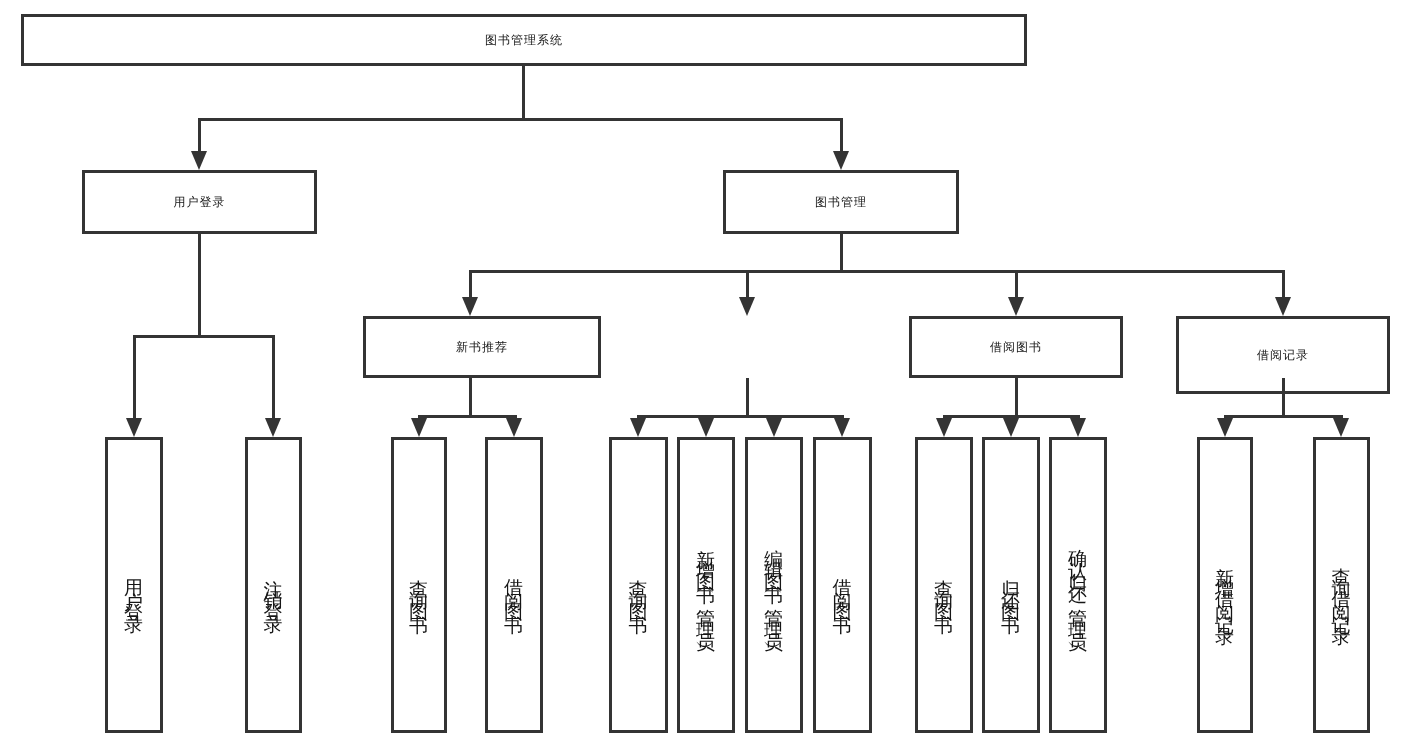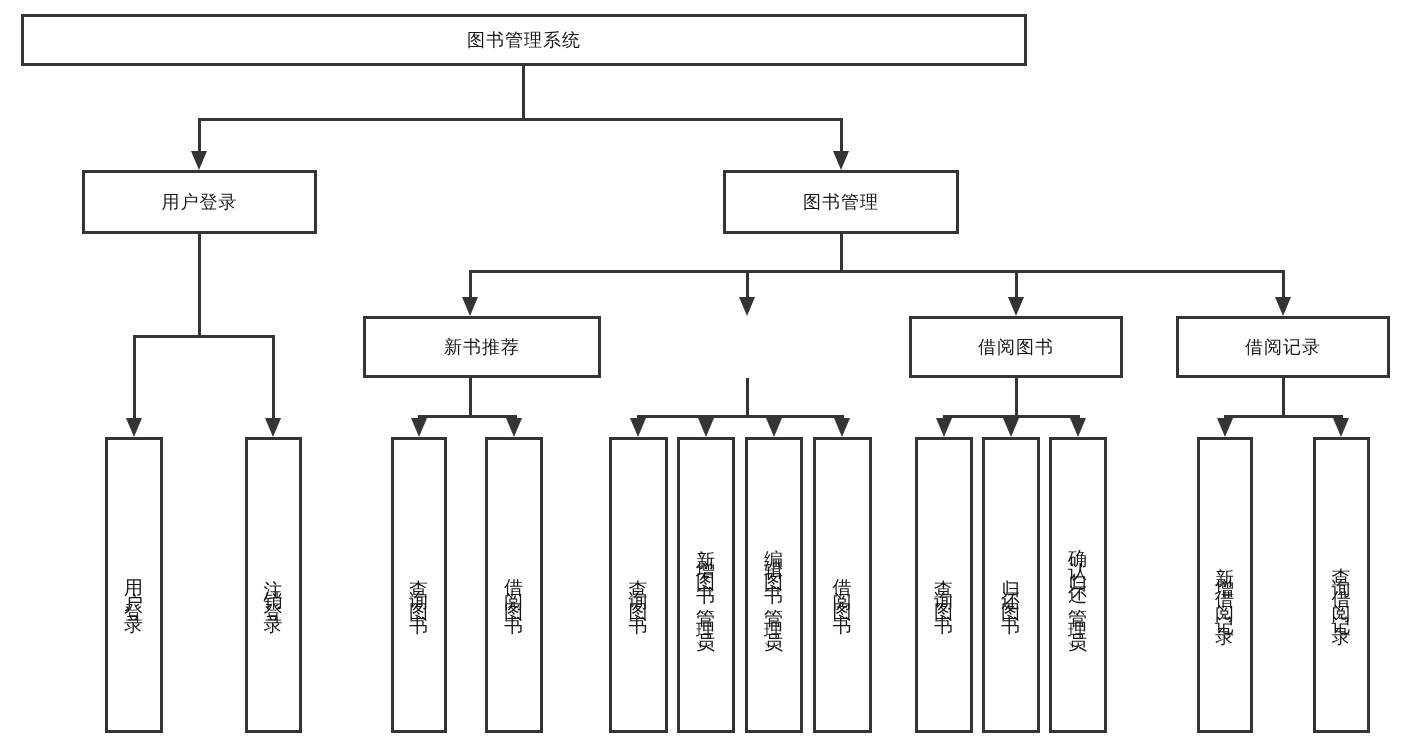--- a/index.html
+++ b/index.html
@@ -13,21 +13,21 @@
   }
   .box {
     position: absolute;
     box-sizing: border-box;
     border: 3px solid #343434;
     background: #ffffff;
     display: flex;
     align-items: center;
     justify-content: center;
     color: #161616;
-    font-size: 18px;
+    font-size: 12px;
     letter-spacing: 1px;
     white-space: nowrap;
   }
   .vbox {
     writing-mode: vertical-rl;
     text-orientation: mixed;
     font-size: 19px;
     letter-spacing: 12px;
     white-space: normal;
     line-height: 1;
@@ -81,21 +81,21 @@
   <div class="ar" style="left:462px;  top:297px;"></div>
   <div class="vl" style="left:746px;  top:270px; height:28px;"></div>
   <div class="ar" style="left:739px;  top:297px;"></div>
   <div class="vl" style="left:1015px; top:270px; height:28px;"></div>
   <div class="ar" style="left:1008px; top:297px;"></div>
   <div class="vl" style="left:1282px; top:270px; height:28px;"></div>
   <div class="ar" style="left:1275px; top:297px;"></div>
 
   <div class="box" style="left:363px; top:316px; width:238px; height:62px;">新书推荐</div>
   <div class="box" style="left:909px; top:316px; width:214px; height:62px;">借阅图书</div>
-  <div class="box" style="left:1176px; top:316px; width:214px; height:62px;">借阅记录</div>
+  <div class="box" style="left:1176px; top:316px; width:214px; height:78px;">借阅记录</div>
 
   <div class="vl" style="left:469px; top:378px; height:37px;"></div>
   <div class="hl" style="left:418px; top:415px; width:99px;"></div>
   <div class="ar" style="left:411px; top:418px;"></div>
   <div class="ar" style="left:506px; top:418px;"></div>
 
   <div class="vl" style="left:746px; top:378px; height:37px;"></div>
   <div class="hl" style="left:637px; top:415px; width:207px;"></div>
   <div class="ar" style="left:630px; top:418px;"></div>
   <div class="ar" style="left:698px; top:418px;"></div>

